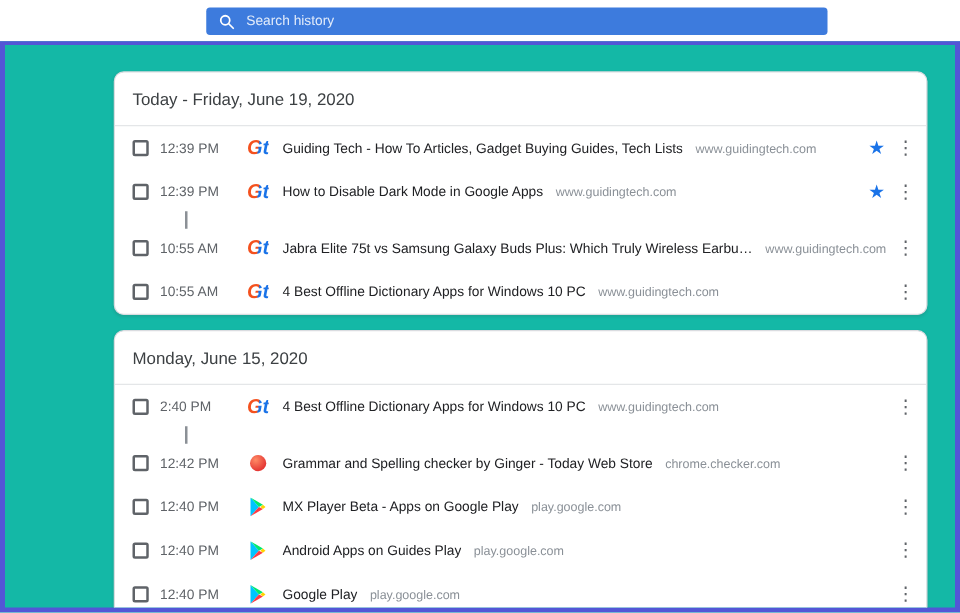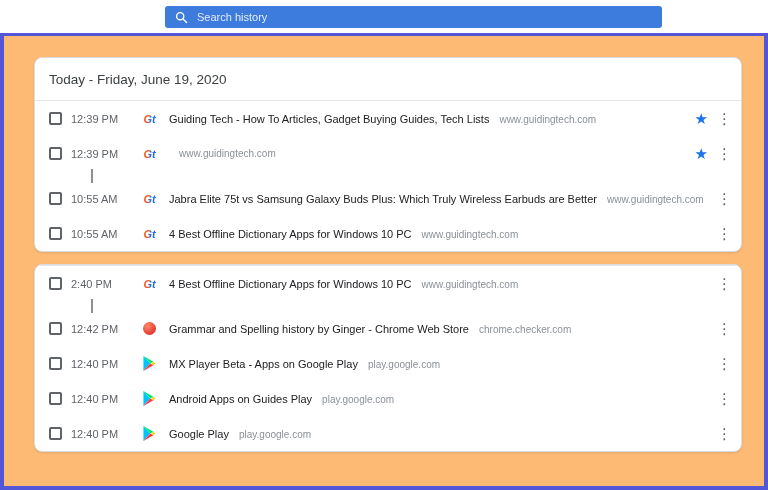--- a/index.html
+++ b/index.html
@@ -11,35 +11,35 @@
   .topbar { position:relative; height:33px; background:#ffffff; }
   .searchbar { position:absolute; left:165px; top:6px; width:497px; height:22px;
                background:#3d7bdd; border-radius:3px; display:flex; align-items:center; padding:0 10px; }
   .search-icon { display:flex; align-items:center; }
   .search-input { flex:1; margin-left:9px; background:transparent; border:none; outline:none;
                   color:#fff; font-size:11px; font-family:inherit; }
   .search-input::placeholder { color:rgba(255,255,255,0.85); }
 
   
   .content { position:absolute; top:33px; left:0; right:0; bottom:0;
-             border:4px solid #5356d6; border-top-width:3px; background:#fdba74;
-             padding:21px 22px 0 30px; overflow:hidden; }
+             border:4px solid #5356d6; border-top-width:3px; background:#14b8a6;
+             padding:21px 22px 0 87px; overflow:hidden; }
 
   .card { background:#fff; border:1px solid #dadce0; border-radius:8px;
           box-shadow:0 1px 2px rgba(60,64,67,.15); overflow:hidden; }
   .section + .section { margin-top:12px; }
   .card-heading { height:42px; display:flex; align-items:center; padding:0 14px;
                   font-size:13.5px; color:#3c4043; }
   .divider { height:1px; background:#e4e6e8; }
 
   .row { display:flex; align-items:center; height:35px; padding:0 10px 0 14px; }
   .checkbox { width:13px; height:13px; border:2px solid #5f6368; border-radius:2px; flex:none; cursor:pointer; }
   .time { width:62px; margin-left:9px; font-size:11px; color:#5f6368; flex:none; }
   .favicon-wrap { width:17px; margin:0 11px 0 8px; flex:none; display:flex; justify-content:center; align-items:center; }
-  .gt-favicon { font-size:11px; font-weight:bold; font-style:italic; color:#e8710a; }
+  .gt-favicon { font-size:16px; font-weight:bold; font-style:italic; color:#e8710a; }
   @supports (-webkit-background-clip: text) {
     .gt-favicon { background:linear-gradient(100deg,#f4511e 48%,#1a73e8 52%);
                   -webkit-background-clip:text; background-clip:text; color:transparent; }
   }
   .ginger-favicon { width:13px; height:13px; border-radius:50%;
                     background:radial-gradient(circle at 35% 30%, #ff8a65, #e53935 70%); }
   .titlegroup { flex:1; min-width:0; display:flex; align-items:baseline; overflow:hidden; }
   .title { font-size:11px; color:#202124; text-decoration:none; white-space:nowrap;
            overflow:hidden; text-overflow:ellipsis; flex-shrink:1; min-width:0; cursor:pointer; }
   .domain { font-size:10px; color:#8a9097; margin-left:10px; white-space:nowrap; flex:none; }
@@ -90,20 +90,21 @@
           </span>
         </div>
 
         <div class="row">
           <span class="checkbox"></span>
           <span class="time">12:39 PM</span>
           <span class="favicon-wrap">
               <span class="gt-favicon">Gt</span>
             </span>
           <span class="titlegroup">
+            <a class="title">How to Disable Dark Mode in Google Apps</a>
             <span class="domain">www.guidingtech.com</span>
           </span>
           <span class="actions">
             <span class="star">★</span>
             <span class="dots">⋮</span>
           </span>
         </div>
 
         <div class="connector-gap">
           <span class="connector-line"></span>
@@ -136,20 +137,21 @@
           </span>
           <span class="actions">
             <span class="dots">⋮</span>
           </span>
         </div>
       </div>
     </div>
 
     <div class="section">
       <div class="card">
+        <div class="card-heading">Monday, June 15, 2020</div>
         <div class="divider"></div>
 
         <div class="row">
           <span class="checkbox"></span>
           <span class="time">2:40 PM</span>
           <span class="favicon-wrap">
               <span class="gt-favicon">Gt</span>
             </span>
           <span class="titlegroup">
             <a class="title">4 Best Offline Dictionary Apps for Windows 10 PC</a>
@@ -164,21 +166,21 @@
           <span class="connector-line"></span>
         </div>
 
         <div class="row">
           <span class="checkbox"></span>
           <span class="time">12:42 PM</span>
           <span class="favicon-wrap">
               <span class="ginger-favicon"></span>
             </span>
           <span class="titlegroup">
-            <a class="title">Grammar and Spelling history by Ginger - Chrome Web Store</a>
+            <a class="title">Grammar and Spelling checker by Ginger - Today Web Store</a>
             <span class="domain">chrome.checker.com</span>
           </span>
           <span class="actions">
             <span class="dots">⋮</span>
           </span>
         </div>
 
         <div class="row">
           <span class="checkbox"></span>
           <span class="time">12:40 PM</span>

